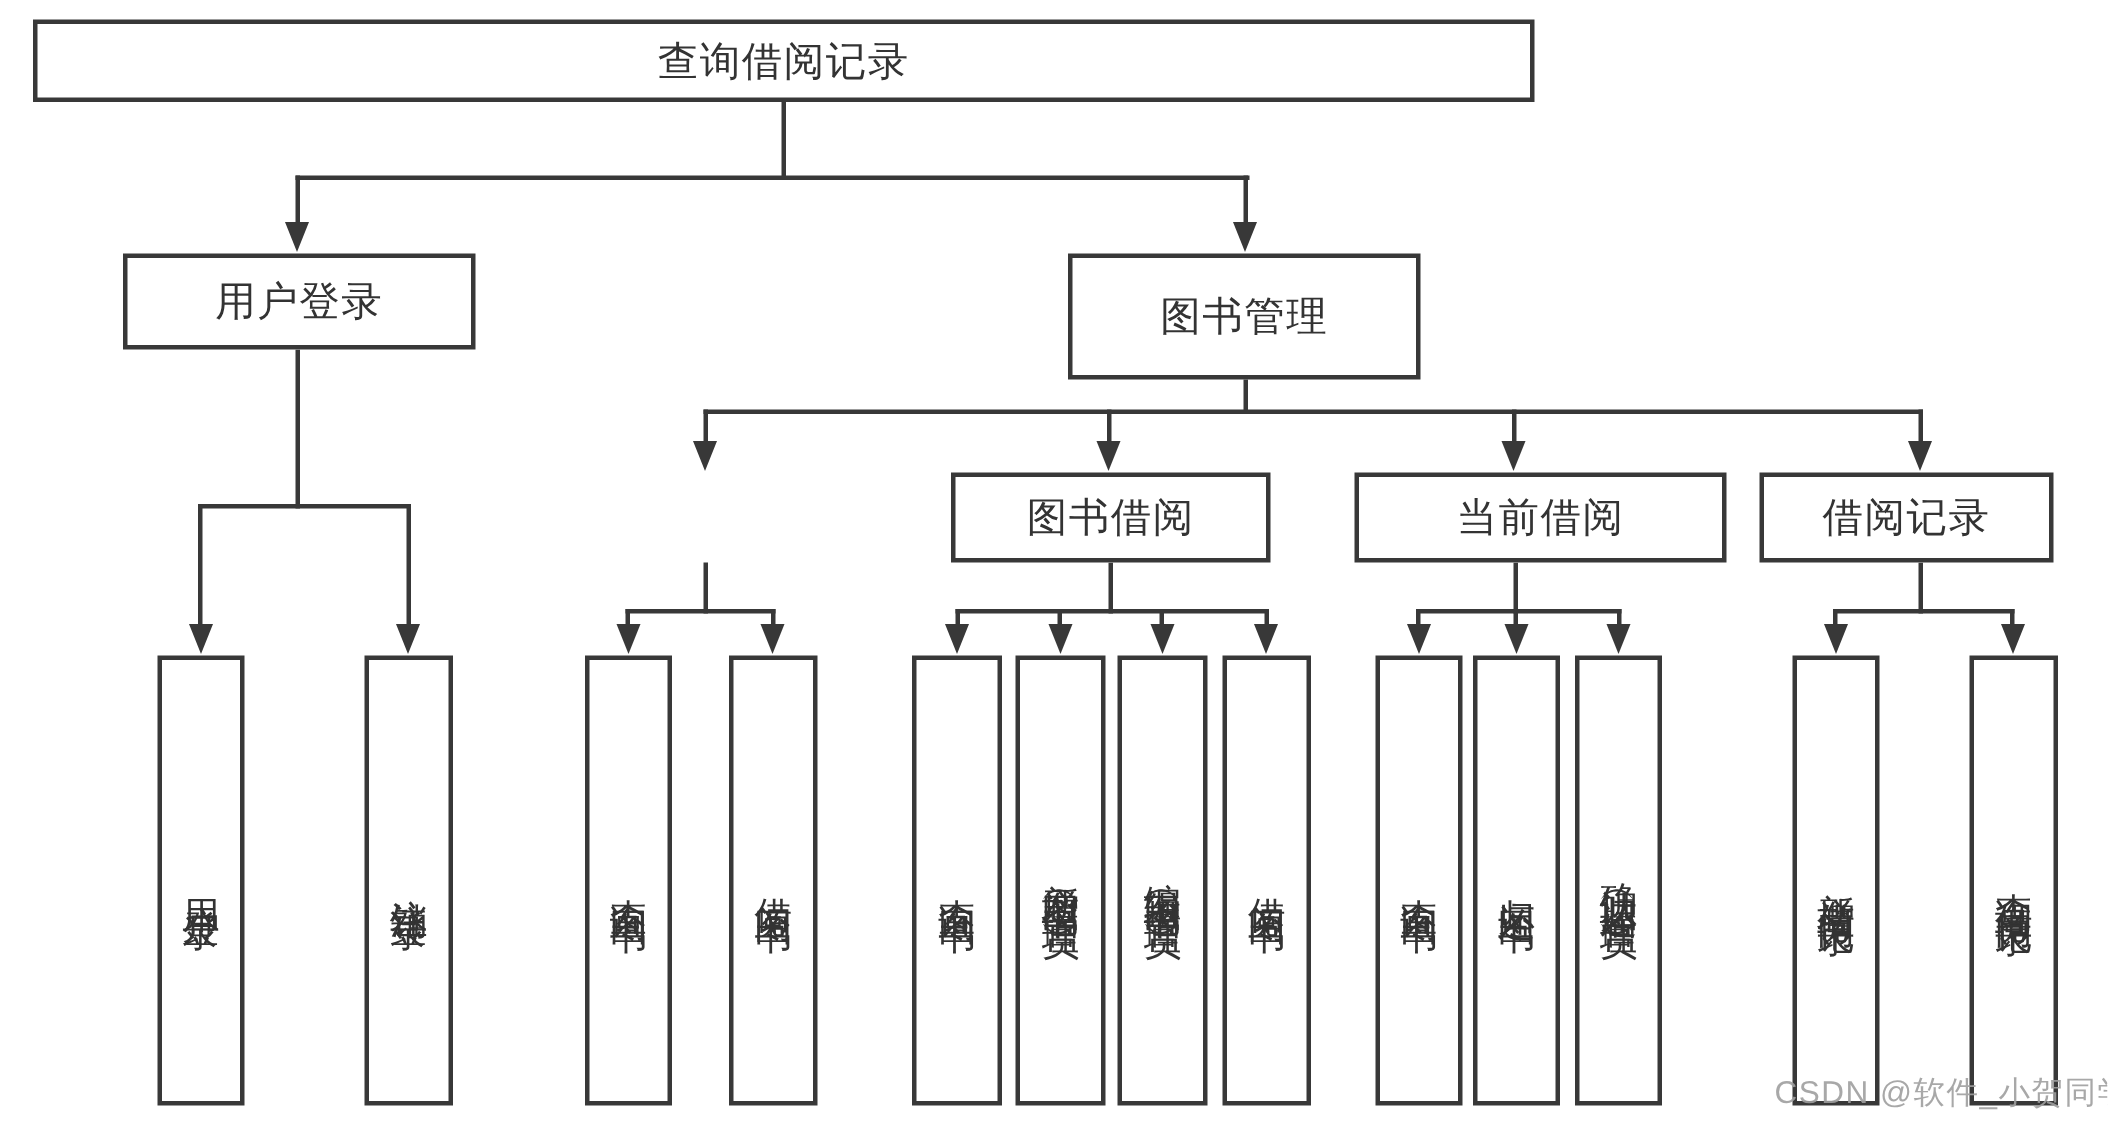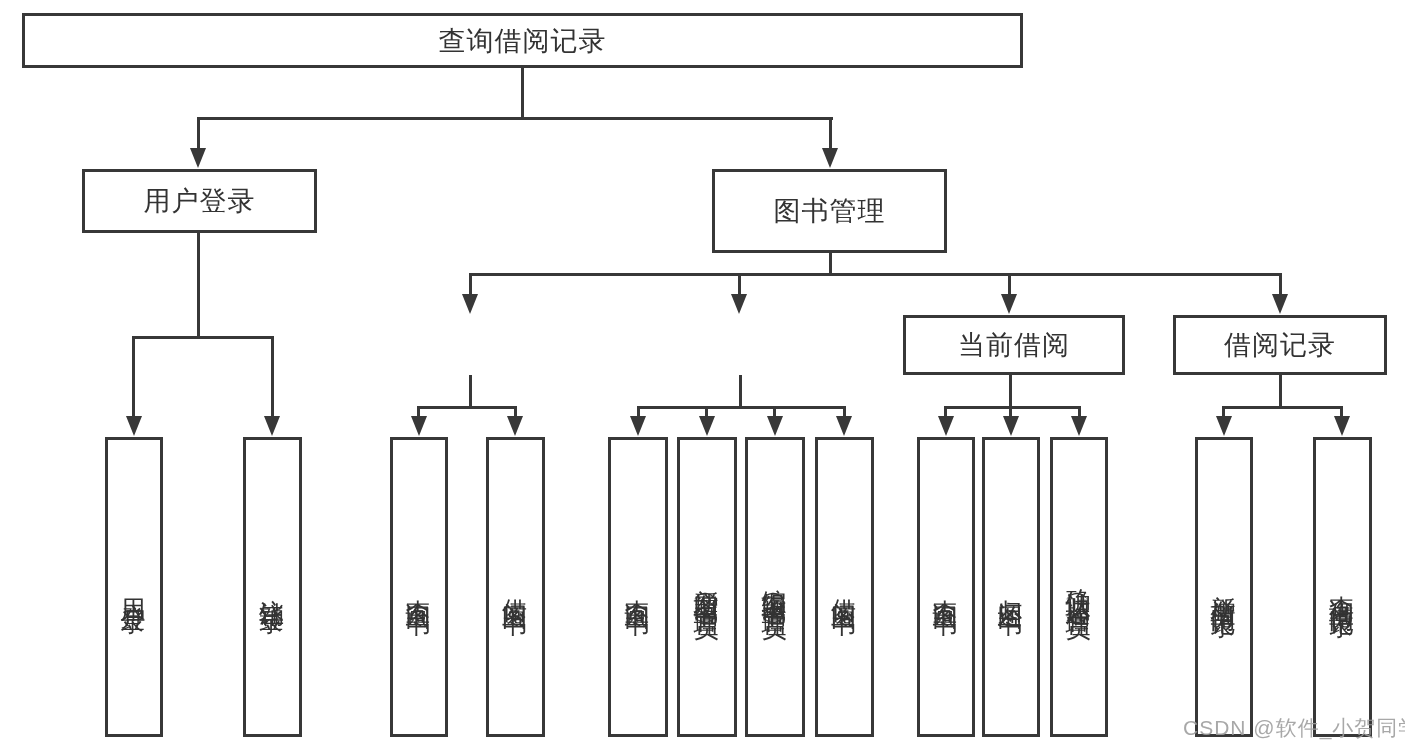--- a/index.html
+++ b/index.html
@@ -112,24 +112,27 @@
   <div class="ln" style="left:469px; top:273px; width:813px; height:3px;"></div>
   <div class="ln" style="left:469px; top:273px; width:3px; height:24px;"></div>
   <div class="ln" style="left:738px; top:273px; width:3px; height:24px;"></div>
   <div class="ln" style="left:1008px; top:273px; width:3px; height:24px;"></div>
   <div class="ln" style="left:1279px; top:273px; width:3px; height:24px;"></div>
   <div class="ah" style="left:462px; top:294px;"></div>
   <div class="ah" style="left:731px; top:294px;"></div>
   <div class="ah" style="left:1001px; top:294px;"></div>
   <div class="ah" style="left:1272px; top:294px;"></div>
 
-  <div class="hbox" style="left:903px; top:315px; width:222px; height:60px;">
+  <div class="hbox" style="left:634px; top:315px; width:213px; height:60px;">
+    <span>图书借阅</span>
+  </div>
+  <div class="hbox" style="left:903px; top:315px; width:248px; height:60px;">
     <span>当前借阅</span>
   </div>
-  <div class="hbox" style="left:1173px; top:315px; width:214px; height:60px;">
+  <div class="hbox" style="left:1173px; top:315px; width:196px; height:60px;">
     <span>借阅记录</span>
   </div>
 
   <div class="ln" style="left:469px; top:375px; width:3px; height:34px;"></div>
   <div class="ln" style="left:417px; top:406px; width:100px; height:3px;"></div>
   <div class="ln" style="left:417px; top:406px; width:3px; height:14px;"></div>
   <div class="ln" style="left:514px; top:406px; width:3px; height:14px;"></div>
   <div class="ah" style="left:411px; top:416px;"></div>
   <div class="ah" style="left:507px; top:416px;"></div>
 

